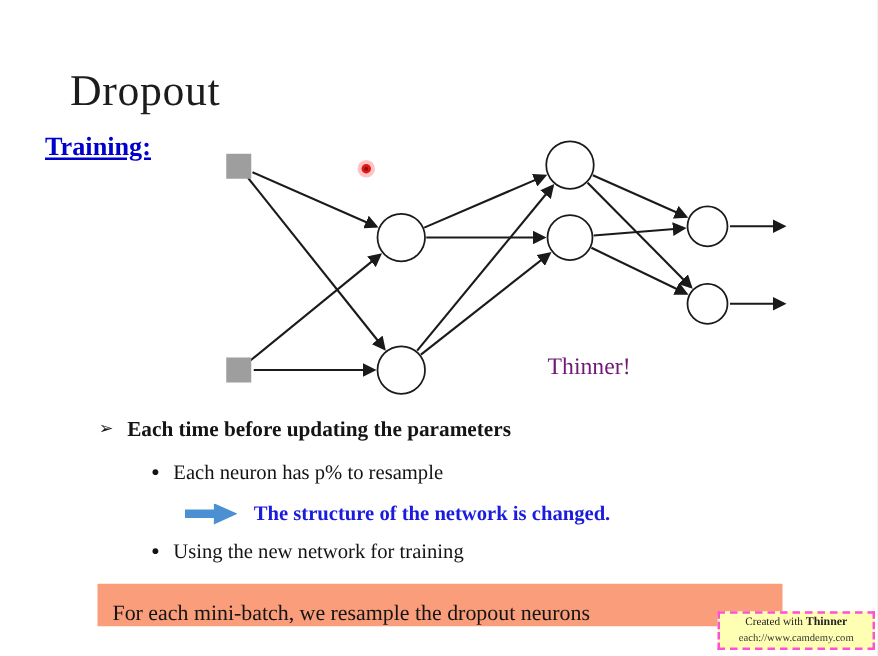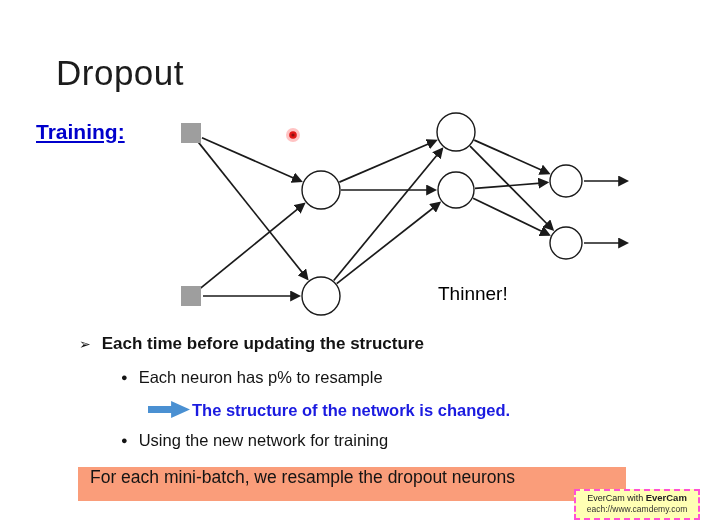--- a/index.html
+++ b/index.html
@@ -1,31 +1,31 @@
 <!DOCTYPE html>
 <html><head>
 <meta charset="utf-8">
 <style>
   *{box-sizing:border-box}
   html,body{margin:0;padding:0;background:#e8e8e8}
-  .slide{position:relative;width:702px;height:525px;background:#ffffff;font-family:Liberation Sans, sans-serif;overflow:hidden}
+  .slide{position:relative;width:702px;height:525px;background:#ffffff;font-family:Liberation Serif, serif;overflow:hidden}
   #network-svg{position:absolute;left:0;top:0;pointer-events:none}
   .title{position:absolute;left:56px;top:53px;margin:0;font-size:35px;font-weight:400;color:#1c1c1c;letter-spacing:.5px}
-  .training{position:absolute;left:36px;top:120px;font-size:21px;font-weight:700;color:#0000cc;text-decoration:underline}
-  .thinner{position:absolute;left:438px;top:283px;font-size:19px;color:#000000}
+  .training{position:absolute;left:36px;top:105px;font-size:21px;font-weight:700;color:#0000cc;text-decoration:underline}
+  .thinner{position:absolute;left:438px;top:283px;font-size:19px;color:#701a75}
   .bullet-l1{position:absolute;left:79px;top:334px;display:flex;align-items:center;gap:11px;font-size:17px;font-weight:700;color:#141414}
   .arrow-bullet{font-size:14px;font-weight:400;line-height:1;color:#141414}
   .bullet-l2,.bullet-l3{position:absolute;left:121px;display:flex;align-items:center;gap:11px;font-size:16.5px;color:#141414}
   .bullet-l2{top:368px}
   .bullet-l3{top:431px}
   .dot-bullet{font-size:11px;line-height:1}
-  .arrow-note{position:absolute;left:148px;top:401px;display:flex;gap:2px}
+  .arrow-note{position:absolute;left:148px;top:401px;display:flex;align-items:center;gap:13px}
   .blue-arrow{width:42px;height:17px;background:#4a90d2;clip-path:polygon(0 30%,55% 30%,55% 0,100% 50%,55% 100%,55% 70%,0 70%)}
   .note-text{font-size:16.5px;font-weight:700;color:#1b1be0}
-  .highlight{position:absolute;left:78px;top:467px;width:548px;height:34px;background:#fa9d7a;display:flex;align-items:flex-start;padding:0 12px;font-size:17.5px;color:#141414}
+  .highlight{position:absolute;left:78px;top:467px;width:548px;height:34px;background:#fa9d7a;display:flex;align-items:flex-end;padding:0 12px;font-size:17.5px;color:#141414}
   .badge{position:absolute;left:574px;top:489px;width:126px;height:31px;background:#ffffb4;border:2px dashed #ff50d5;text-align:center;line-height:1.25;padding-top:1px}
   .badge-line1{font-size:9px;color:#222}
   .badge-line1 b{font-size:9.5px}
   .badge-line2{font-size:8.5px;color:#333}
 </style>
 </head>
 <body>
 
 <div class="slide">
 
@@ -63,21 +63,21 @@
     </svg>
 
   <h1 class="title">Dropout</h1>
 
   <div class="training">Training:</div>
 
   <div class="thinner">Thinner!</div>
 
   <div class="bullet-l1">
     <span class="arrow-bullet">➢</span>
-    <span>Each time before updating the structure</span>
+    <span>Each time before updating the parameters</span>
   </div>
 
   <div class="bullet-l2">
     <span class="dot-bullet">●</span>
     <span>Each neuron has p% to resample</span>
   </div>
 
   <div class="arrow-note">
     <span class="blue-arrow"></span>
     <span class="note-text">The structure of the network is changed.</span>
@@ -87,19 +87,19 @@
     <span class="dot-bullet">●</span>
     <span>Using the new network for training</span>
   </div>
 
   <div class="highlight">
     <span>For each mini-batch, we resample the dropout neurons</span>
   </div>
 
   <div class="badge">
     <div class="badge-line1">
-      <span>EverCam with</span>
-      <b>EverCam</b>
+      <span>Created with</span>
+      <b>Thinner</b>
     </div>
     <div class="badge-line2">each://www.camdemy.com</div>
   </div>
 
 </div>
 
 </body></html>

